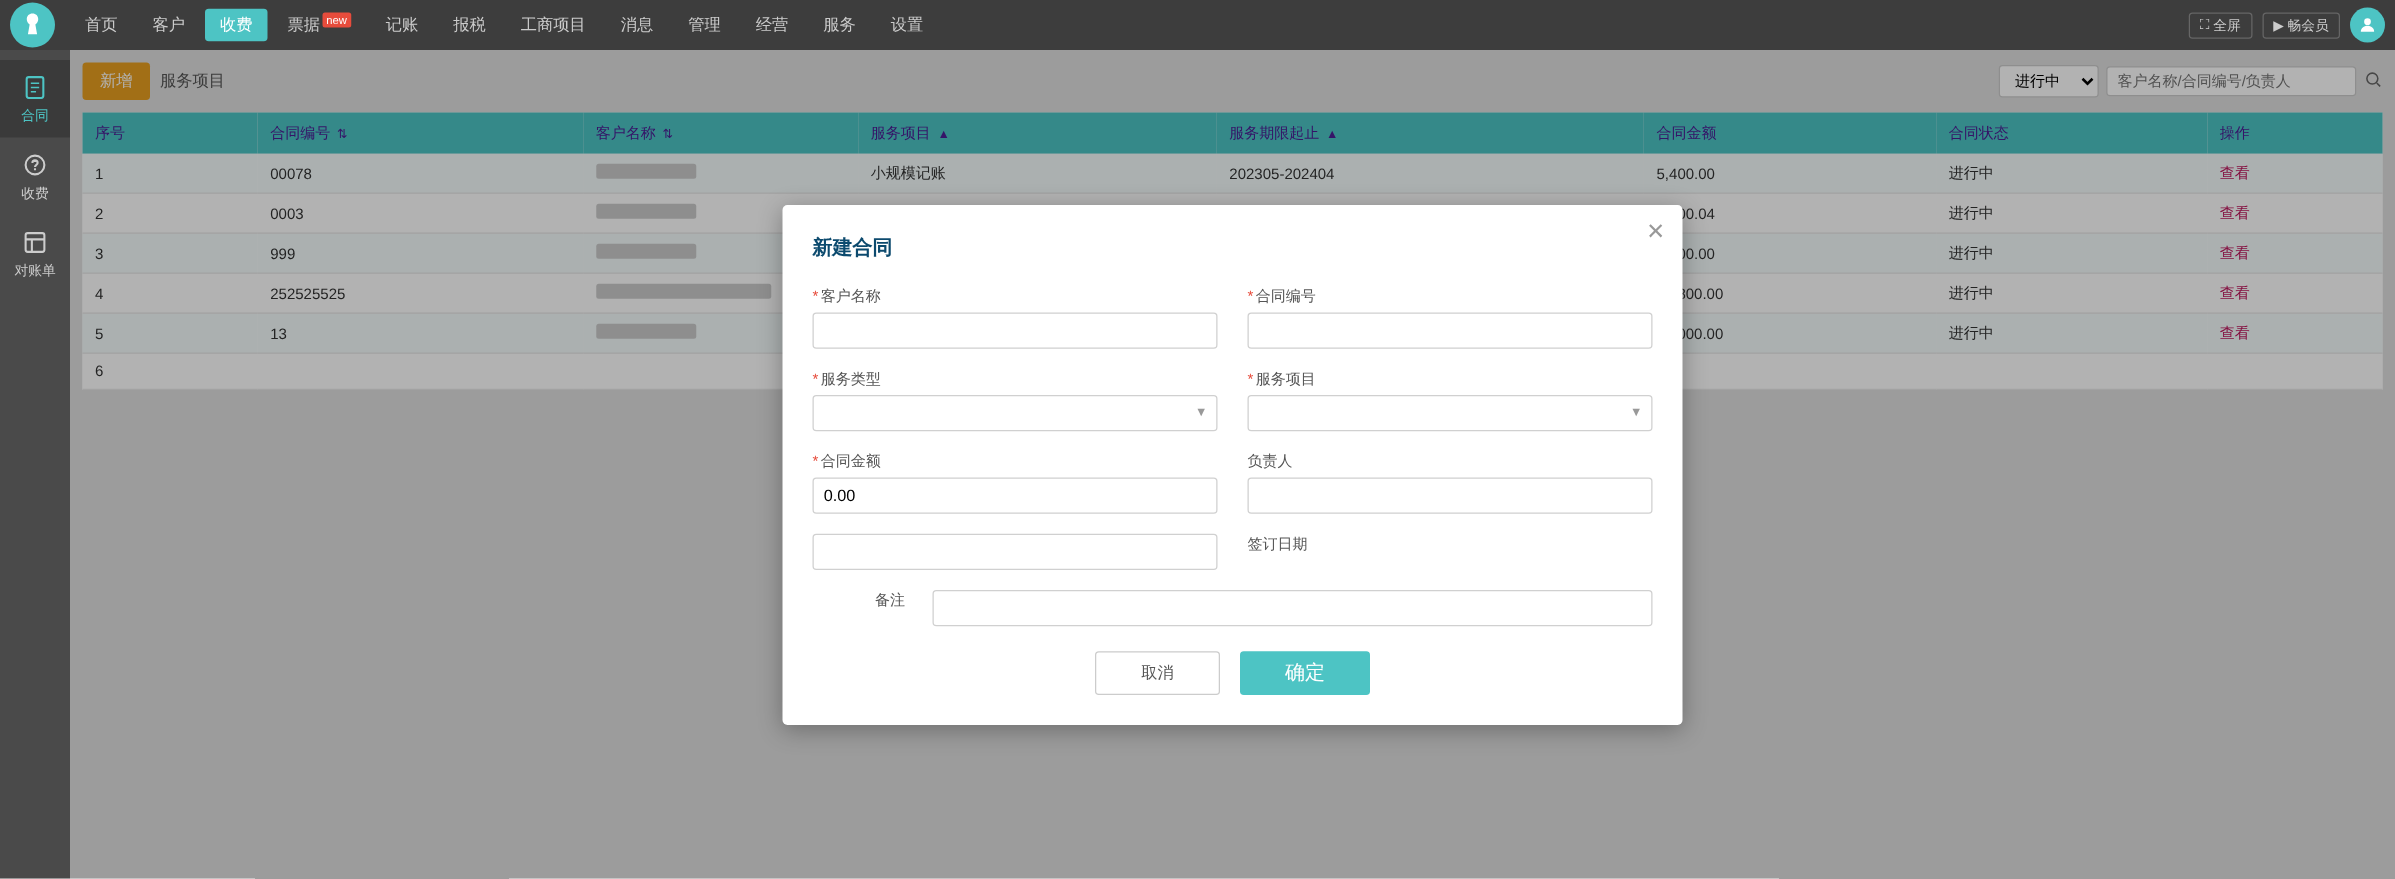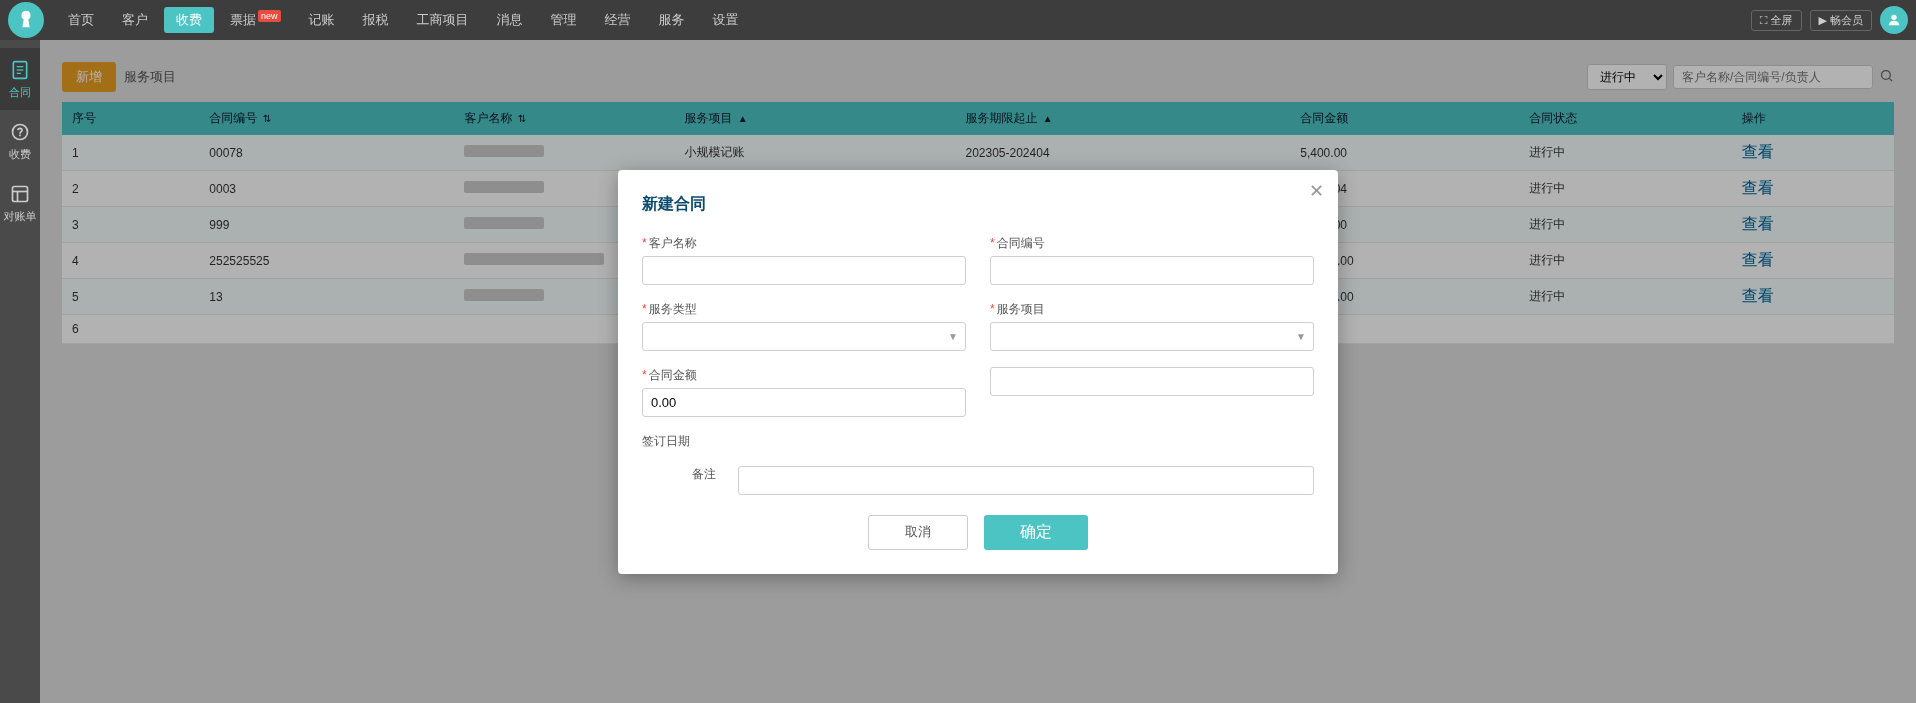--- a/index.html
+++ b/index.html
@@ -14,49 +14,49 @@
     .nav-item.active { background: #4dc4c4; color: #fff; }
     .nav-item .new-badge { background: #e74c3c; color: #fff; font-size: 9px; padding: 1px 3px; border-radius: 2px; margin-left: 2px; vertical-align: top; }
     .nav-right { display: flex; align-items: center; gap: 8px; color: #ccc; font-size: 12px; }
     .nav-right .btn-small { border: 1px solid #666; padding: 2px 8px; border-radius: 3px; cursor: pointer; color: #ccc; font-size: 11px; display: flex; align-items: center; gap: 3px; }
     .avatar { width: 28px; height: 28px; background: #4dc4c4; border-radius: 50%; display: flex; align-items: center; justify-content: center; }
 
     
     .main-layout { display: flex; flex: 1; overflow: hidden; }
 
     
-    .sidebar { width: 40px; background: #4a4a4a; display: flex; flex-direction: column; align-items: center; padding-top: 8px; flex-shrink: 0; }
+    .sidebar { width: 56px; background: #4a4a4a; display: flex; flex-direction: column; align-items: center; padding-top: 8px; flex-shrink: 0; }
     .sidebar-item { display: flex; flex-direction: column; align-items: center; padding: 10px 0; width: 100%; cursor: pointer; color: #ccc; font-size: 11px; gap: 3px; }
     .sidebar-item .icon-box { width: 24px; height: 24px; display: flex; align-items: center; justify-content: center; }
     .sidebar-item.active { background: #3a3a3a; color: #4dc4c4; }
 
     
-    .content { flex: 1; background: #e0e0e0; padding: 22px; overflow: auto; position: relative; }
+    .content { flex: 1; background: #e0e0e0; padding: 10px; overflow: auto; position: relative; }
 
     
     .toolbar { display: flex; align-items: center; gap: 8px; margin-bottom: 10px; }
     .btn-new { background: #e8a020; color: #fff; border: none; padding: 6px 14px; border-radius: 3px; cursor: pointer; font-size: 13px; }
     .toolbar-label { font-size: 13px; color: #555; }
     .toolbar-right { margin-left: auto; display: flex; align-items: center; gap: 6px; }
     .status-select { border: 1px solid #ccc; padding: 4px 8px; border-radius: 3px; background: #fff; font-size: 12px; min-width: 80px; }
     .search-input { border: 1px solid #ccc; padding: 4px 8px; border-radius: 3px; background: #fff; font-size: 12px; width: 200px; }
     .search-btn { background: none; border: none; cursor: pointer; color: #888; }
 
     
     .data-table { width: 100%; border-collapse: collapse; background: #fff; }
-    .data-table thead tr { background: #4dc4c4; color: #0f172a; }
+    .data-table thead tr { background: #4dc4c4; color: #4c1d95; }
     .data-table thead th { padding: 8px 10px; text-align: left; font-weight: normal; font-size: 12px; white-space: nowrap; }
     .data-table thead th .sort-arrow { font-size: 10px; margin-left: 2px; }
     .data-table tbody tr:nth-child(odd) { background: #f5fdfd; }
     .data-table tbody tr:nth-child(even) { background: #fff; }
     .data-table tbody td { padding: 7px 10px; font-size: 12px; color: #333; border-bottom: 1px solid #e8e8e8; }
     .data-table tbody td .blurred { display: inline-block; background: #ccc; border-radius: 2px; height: 12px; width: 80px; }
     .data-table tbody td .blurred-lg { display: inline-block; background: #ccc; border-radius: 2px; height: 12px; width: 140px; }
     .status-tag { color: #333; font-size: 12px; }
-    .action-link { color: #0369a1; cursor: pointer; font-size: 16px; }
+    .action-link { color: #be185d; cursor: pointer; font-size: 12px; }
 
     
     .modal-overlay { position: absolute; top: 0; left: 0; right: 0; bottom: 0; background: rgba(0,0,0,0.3); display: flex; align-items: center; justify-content: center; z-index: 100; }
     .modal { background: #fff; border-radius: 4px; width: 720px; padding: 24px; position: relative; box-shadow: 0 4px 20px rgba(0,0,0,0.3); }
     .modal-title { font-size: 16px; font-weight: bold; color: #0c4a6e; margin-bottom: 20px; }
     .modal-close { position: absolute; top: 12px; right: 14px; cursor: pointer; color: #999; font-size: 18px; line-height: 1; }
 
     
     .form-grid { display: grid; grid-template-columns: 1fr 1fr; gap: 16px 24px; margin-bottom: 16px; }
     .form-row { display: flex; flex-direction: column; gap: 4px; }
@@ -288,20 +288,26 @@
             </div>
           </div>
 
           <div class="form-row">
             <label class="form-label">
               <span class="required">*</span>
               <span>合同金额</span>
             </label>
             <input class="form-input" type="text" value="0.00" style="">
           </div>
+          <div class="form-row">
+            <label class="form-label">
+              <span>负责人</span>
+            </label>
+            <input class="form-input" type="text" style="">
+          </div>
 
           <div class="form-row">
             <input class="form-input" type="text" style="">
           </div>
           <div class="form-row">
             <label class="form-label">
               <span>签订日期</span>
             </label>
           </div>
         </div>

